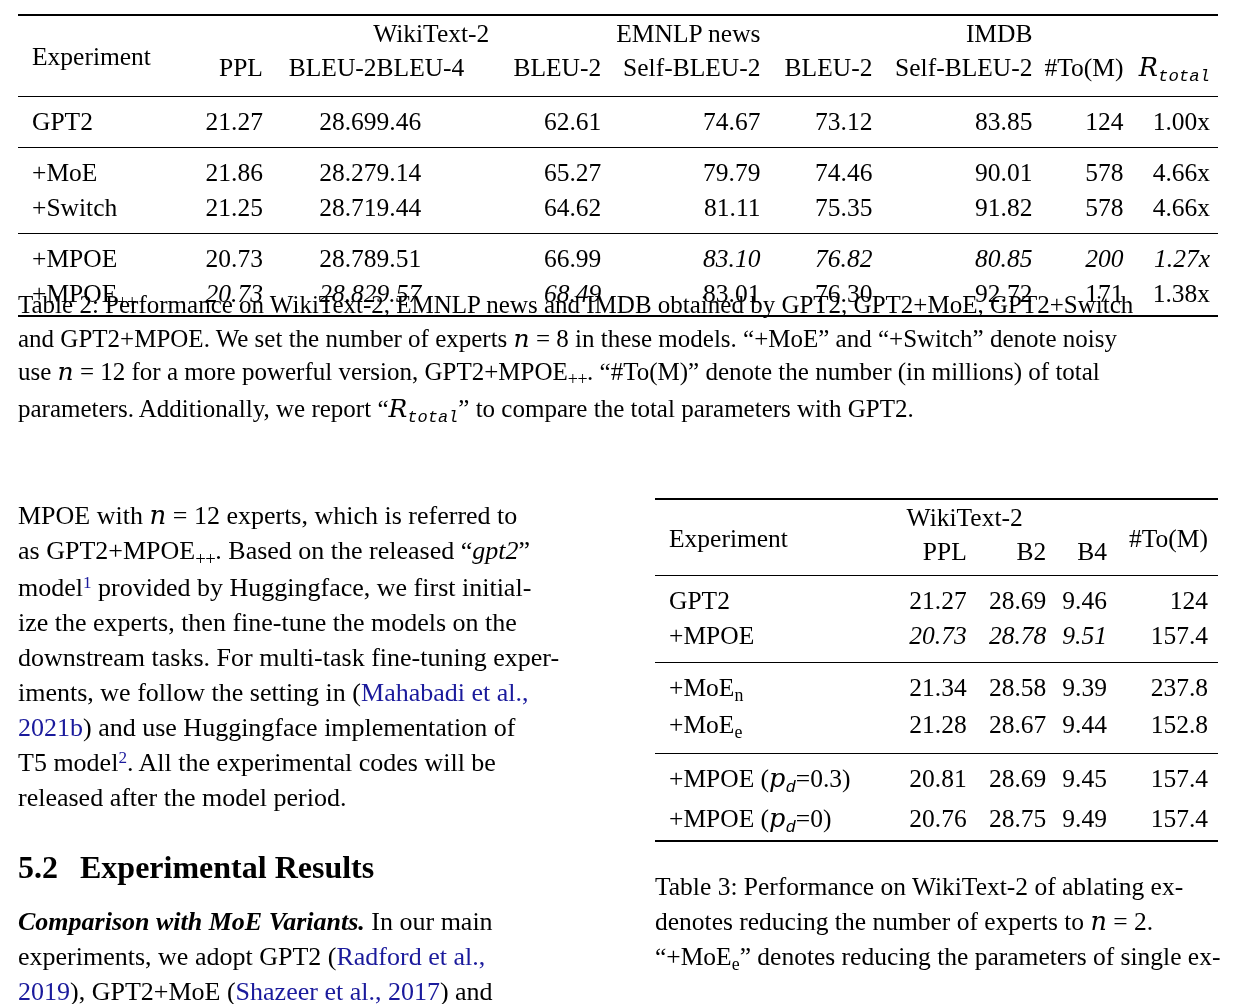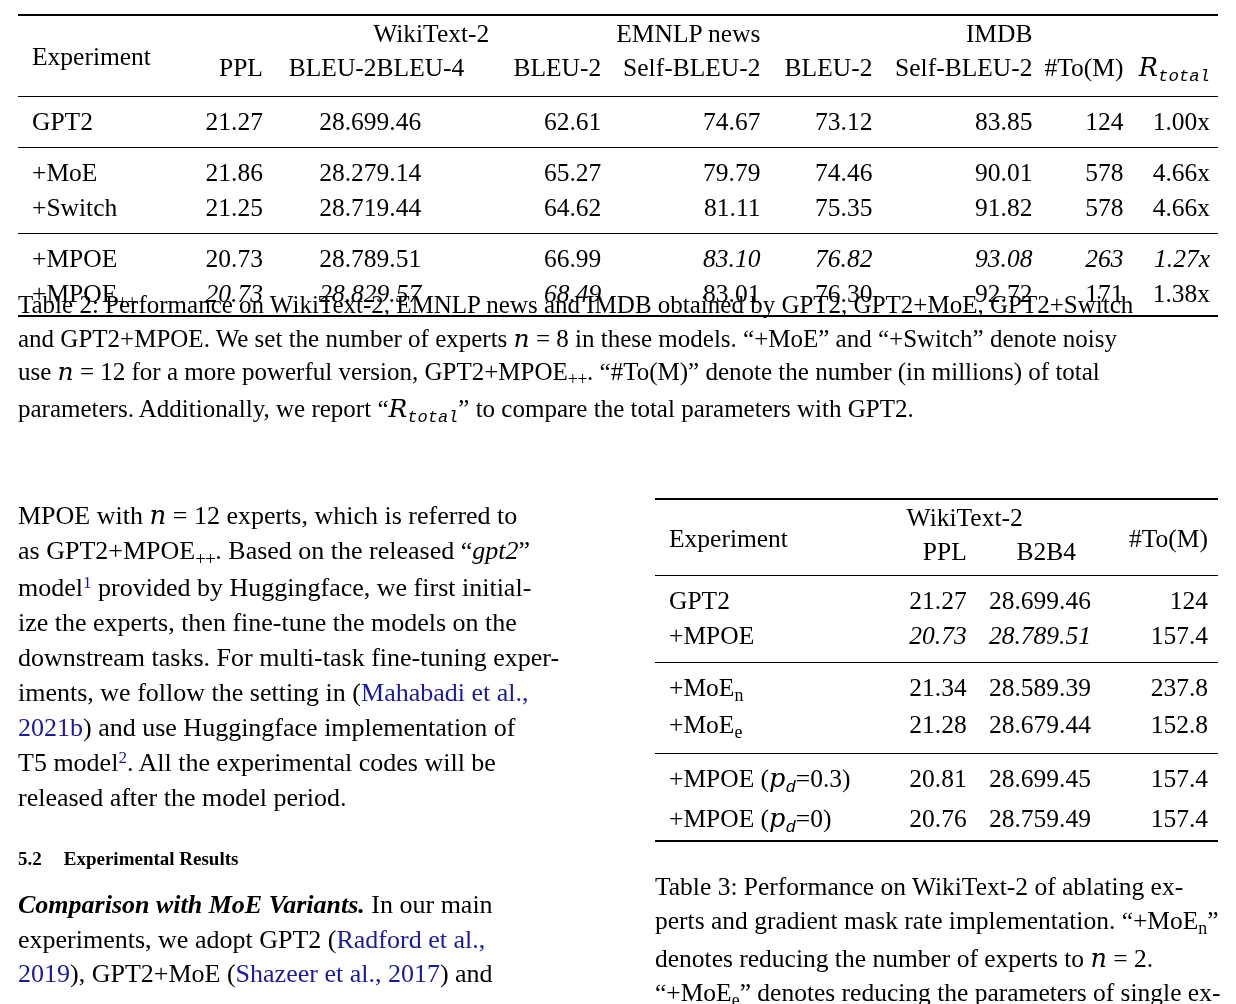--- a/index.html
+++ b/index.html
@@ -121,21 +121,21 @@
     top: 498px;
     width: 588px;
     font-size: 26px;
     line-height: 1.345;
   }
   #col-left p { margin: 0; }
   #col-left .line { white-space: nowrap; }
 
   #sec-heading {
     font-weight: bold;
-    font-size: 19px;
+    font-size: 32px;
     margin-top: 30px;
     margin-bottom: 16px;
     white-space: nowrap;
   }
   #sec-heading .num-lbl { margin-right: 22px; }
 
   #col-right {
     position: absolute;
     left: 655px;
     top: 498px;
@@ -147,21 +147,21 @@
     width: 563px;
     font-size: 25.5px;
     line-height: 1.30;
   }
   #table3 td { padding-top: 1px; padding-bottom: 1px; }
   #table3 .grouphead td { padding-bottom: 0px; }
   #table3 .colhead td { padding-bottom: 7px; }
   #table3 td.d0 { width: 245px; padding-left: 14px; text-align: left; }
   #table3 td.d1 { width: 108px; text-align: right; }
   #table3 td.d2 { width: 100px; text-align: right; }
-  #table3 td.d3 { width: 76px;  }
+  #table3 td.d3 { width: 76px;  text-align: right; }
   #table3 td.d4 { width: 122px; text-align: right; padding-right: 10px; }
   #table3 .gap td { height: 6px; }
   #table3 .firstrow td { padding-top: 8px; }
   #t3-exp-cell { vertical-align: middle; }
 
   #cap3 {
     margin-top: 26px;
     width: 563px;
     font-size: 25.5px;
     line-height: 1.345;
@@ -259,22 +259,22 @@
             <td></td>
           </tr>
           <tr class="firstrow">
             <td class="c0 rule-thin">+MPOE</td>
             <td class="c1 rule-thin">20.73</td>
             <td class="c2 rule-thin">28.78</td>
             <td class="c3 rule-thin">9.51</td>
             <td class="c4 rule-thin">66.99</td>
             <td class="c5 rule-thin bold">83.10</td>
             <td class="c6 rule-thin bold">76.82</td>
-            <td class="c7 rule-thin bold">93.08</td>
-            <td class="c8 rule-thin bold">263</td>
+            <td class="c7 rule-thin bold">80.85</td>
+            <td class="c8 rule-thin bold">200</td>
             <td class="c9 rule-thin bold">1.27x</td>
           </tr>
           <tr>
             <td class="c0">+MPOE<sub class="plusplus">++</sub></td>
             <td class="c1 bold">20.73</td>
             <td class="c2 bold">28.82</td>
             <td class="c3 bold">9.57</td>
             <td class="c4 bold">68.49</td>
             <td class="c5">83.01</td>
             <td class="c6">76.30</td>
@@ -406,20 +406,19 @@
             <td class="rule-thick" style="height: 0px;"></td>
             <td class="rule-thick" style="height: 0px;"></td>
             <td class="rule-thick" style="height: 0px;"></td>
             <td class="rule-thick" style="height: 0px;"></td>
           </tr>
         </tbody>
     </table>
 
     <div id="cap3">
       <div class="line">Table 3:  Performance on WikiText-2 of ablating ex-</div>
-      <div class="line"><span>perts and gradient mask rate implementation. “+MoE</span><sub class="tsub">n</sub><span>”</span></div>
       <div class="line"><span>denotes  reducing  the  number  of  experts  to  </span><span class="mi">n</span><span> = </span><span>2</span><span>.</span></div>
       <div class="line"><span>“+MoE</span><sub class="tsub">e</sub><span>” denotes reducing the parameters of single ex-</span></div>
 
     </div>
   </div>
 
 </div>
 
 </body></html>

